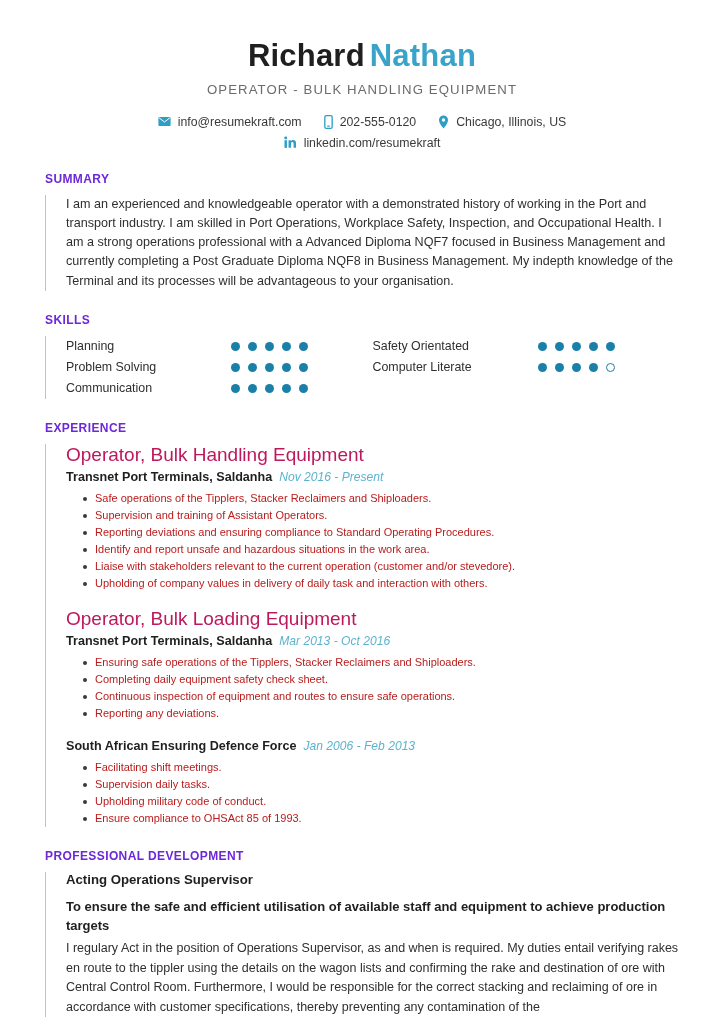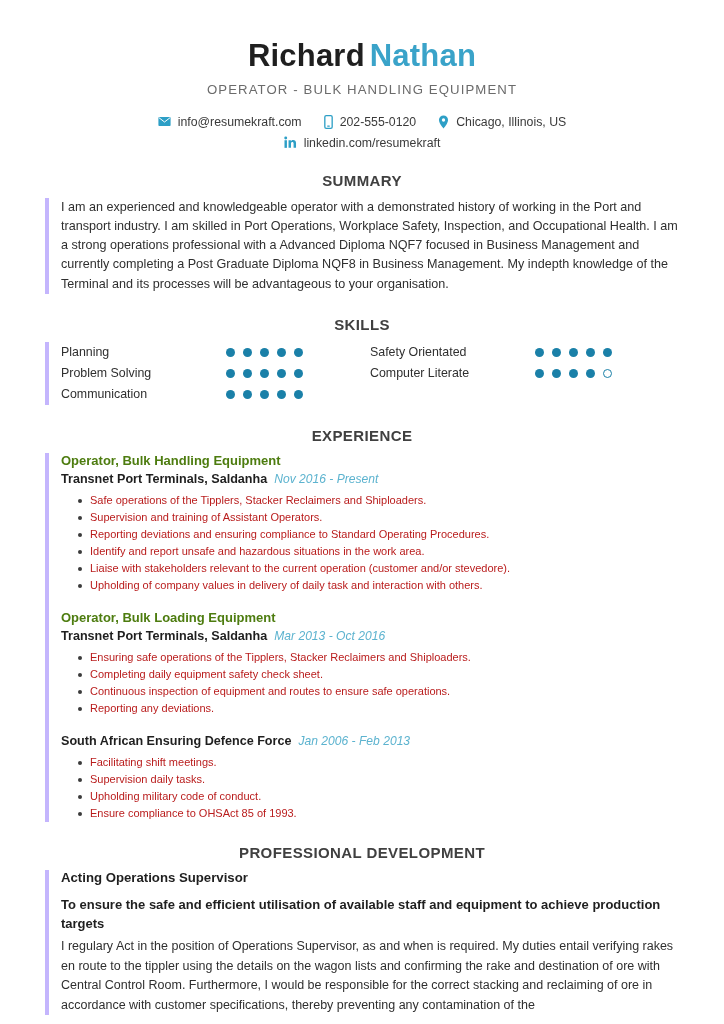--- a/index.html
+++ b/index.html
@@ -70,30 +70,29 @@
     align-items: center;
     justify-content: center;
     margin-right: 7px;
     color: #2d9fc6;
   }
   .contact-item .txt { color: #3a3a3a; }
 
   
   .section { margin-top: 22px; }
   .section-title {
-    color: #404040;
-    font-size: 15px;
+    color: #6d28d9;
+    font-size: 12px;
     font-weight: 600;
     letter-spacing: 0.4px;
     margin-bottom: 9px;
-    text-align: center;
   }
   .section-body {
-    border-left: 4px solid #c4b5fd;
-    padding-left: 12px;
+    border-left: 1px solid #c4b5fd;
+    padding-left: 20px;
   }
 
   
   .summary-text {
     font-size: 12.6px;
     line-height: 1.53;
     color: #2f2f2f;
     text-align: left;
   }
 
@@ -125,23 +124,23 @@
     border-radius: 50%;
     box-sizing: border-box;
   }
   .dot.filled { background: #1a80a8; }
   .dot.empty  { background: #ffffff; border: 1.4px solid #1a80a8; }
 
   
   .job { margin-bottom: 16px; }
   .job:last-child { margin-bottom: 0; }
   .job-role {
-    font-size: 13px;
-    font-weight: 700;
-    color: #4d7c0f;
+    font-size: 19px;
+    font-weight: 400;
+    color: #be185d;
     margin-bottom: 3px;
   }
   .job-meta {
     font-size: 12.6px;
     margin-bottom: 4px;
     line-height: 1.3;
   }
   .job-company {
     font-weight: 700;
     color: #1f1f1f;

